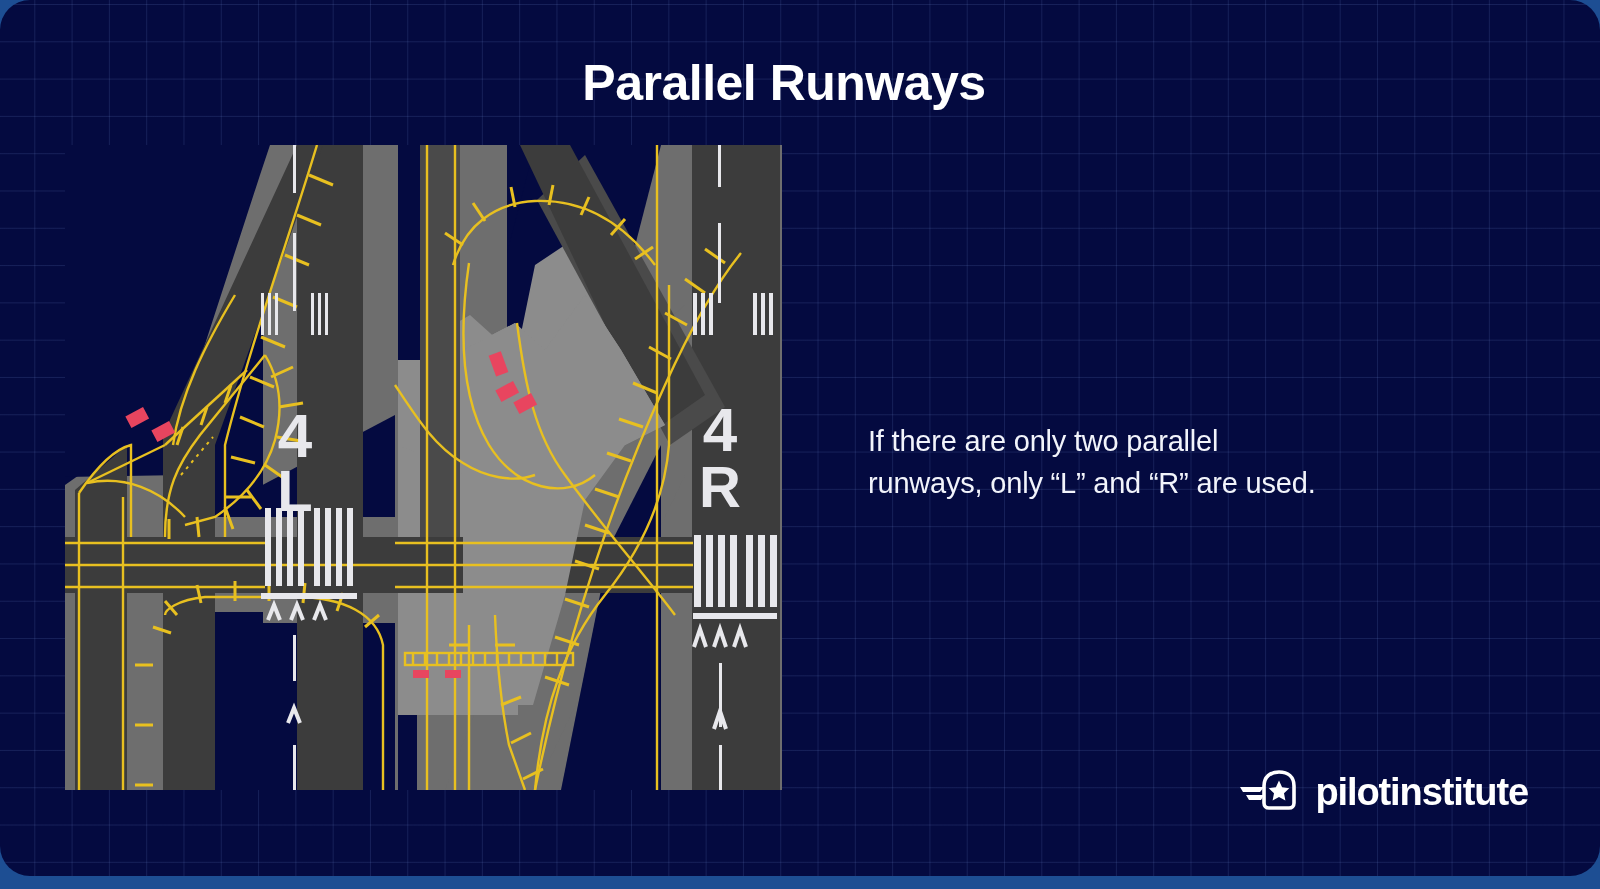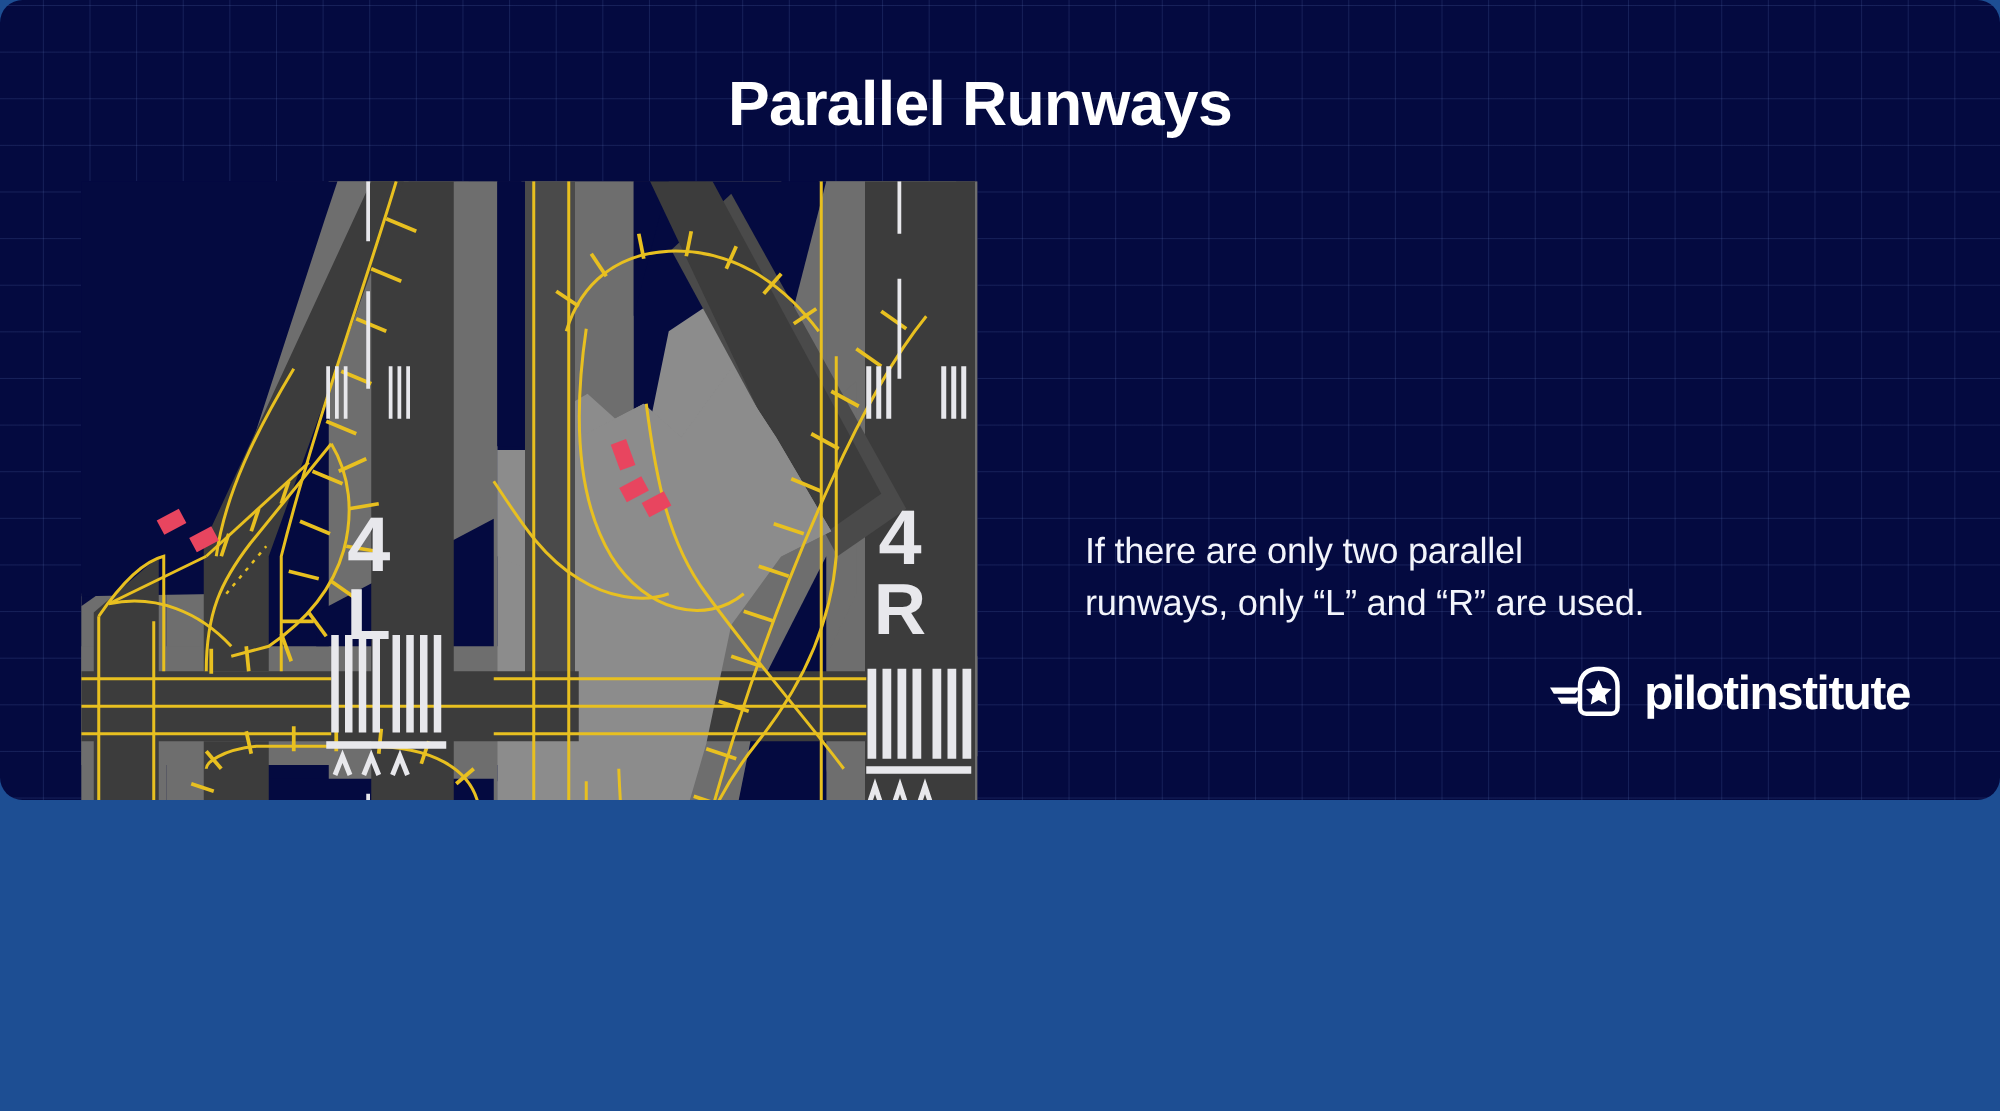--- a/index.html
+++ b/index.html
@@ -13,22 +13,22 @@
     height: 889px;
     overflow: hidden;
     font-family: "Liberation Sans", sans-serif;
   }
 
   
   #card {
     position: absolute;
     left: 0; top: 0;
     width: 1600px;
-    height: 640px;
-    border-radius: 18px;
+    height: 876px;
+    border-radius: 30px;
     background-color: #040a40;
     background-image:
       linear-gradient(to right, rgba(120,150,220,0.16) 1px, transparent 1px),
       linear-gradient(to bottom, rgba(120,150,220,0.16) 1px, transparent 1px);
     background-size: 37.3px 37.3px;
     background-position: -3px 4px;
     overflow: hidden;
   }
 
   

